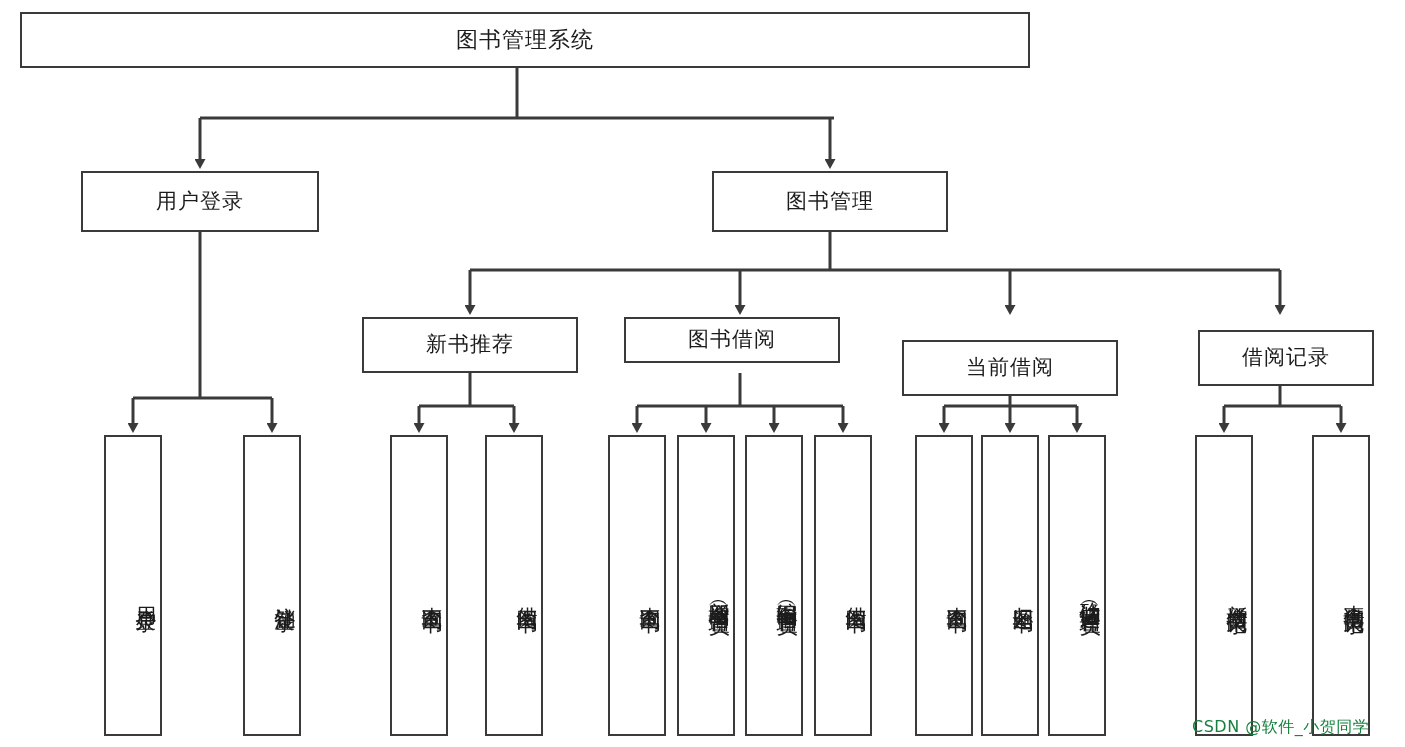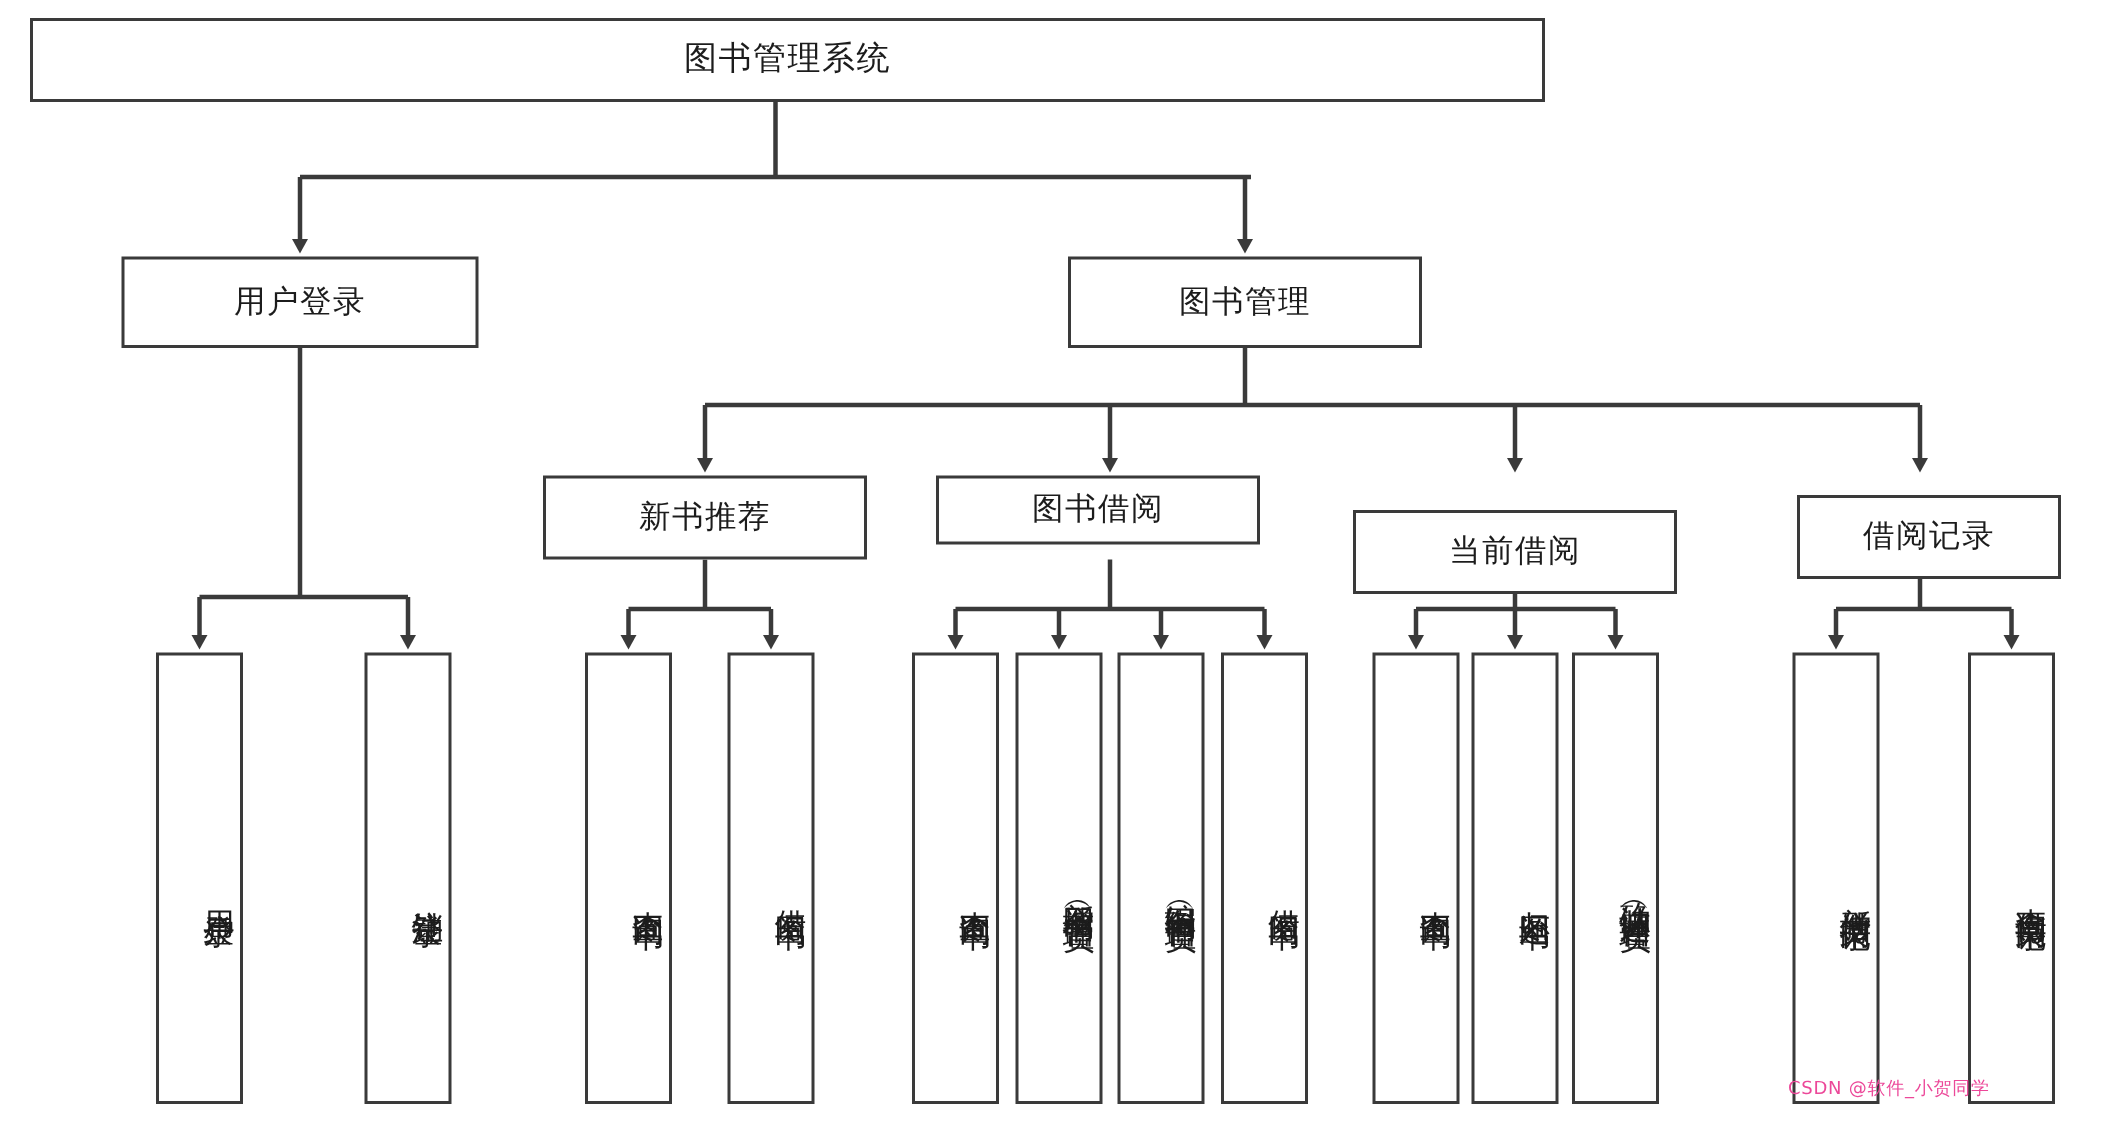--- a/index.html
+++ b/index.html
@@ -53,22 +53,22 @@
     align-items: flex-start;
     justify-content: center;
   }
   .node.vert .vlabel {
     writing-mode: vertical-rl;
     text-orientation: upright;
     white-space: nowrap;
   }
   .watermark {
     position: absolute;
-    font-size: 12px;
-    color: #ec4899;
+    font-size: 16px;
+    color: #15803d;
     white-space: nowrap;
     letter-spacing: 0.5px;
   }
 </style>
 </head>
 <body>
 
 <div id="canvas">
 
   <svg id="edges" viewBox="0 0 1405 747">

